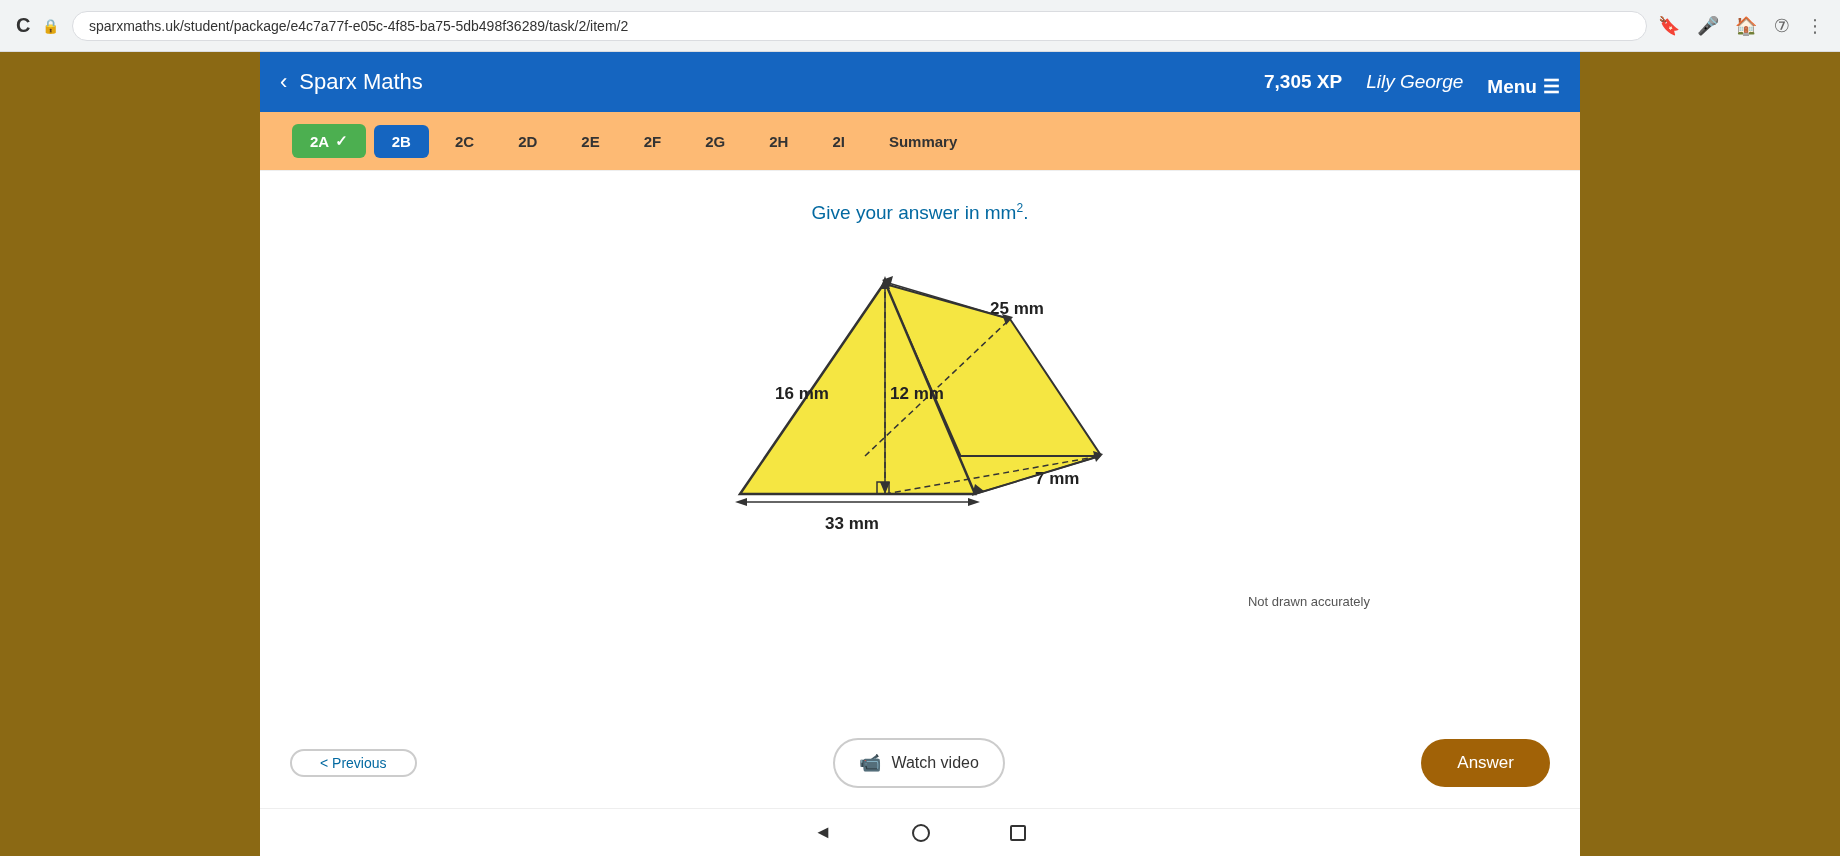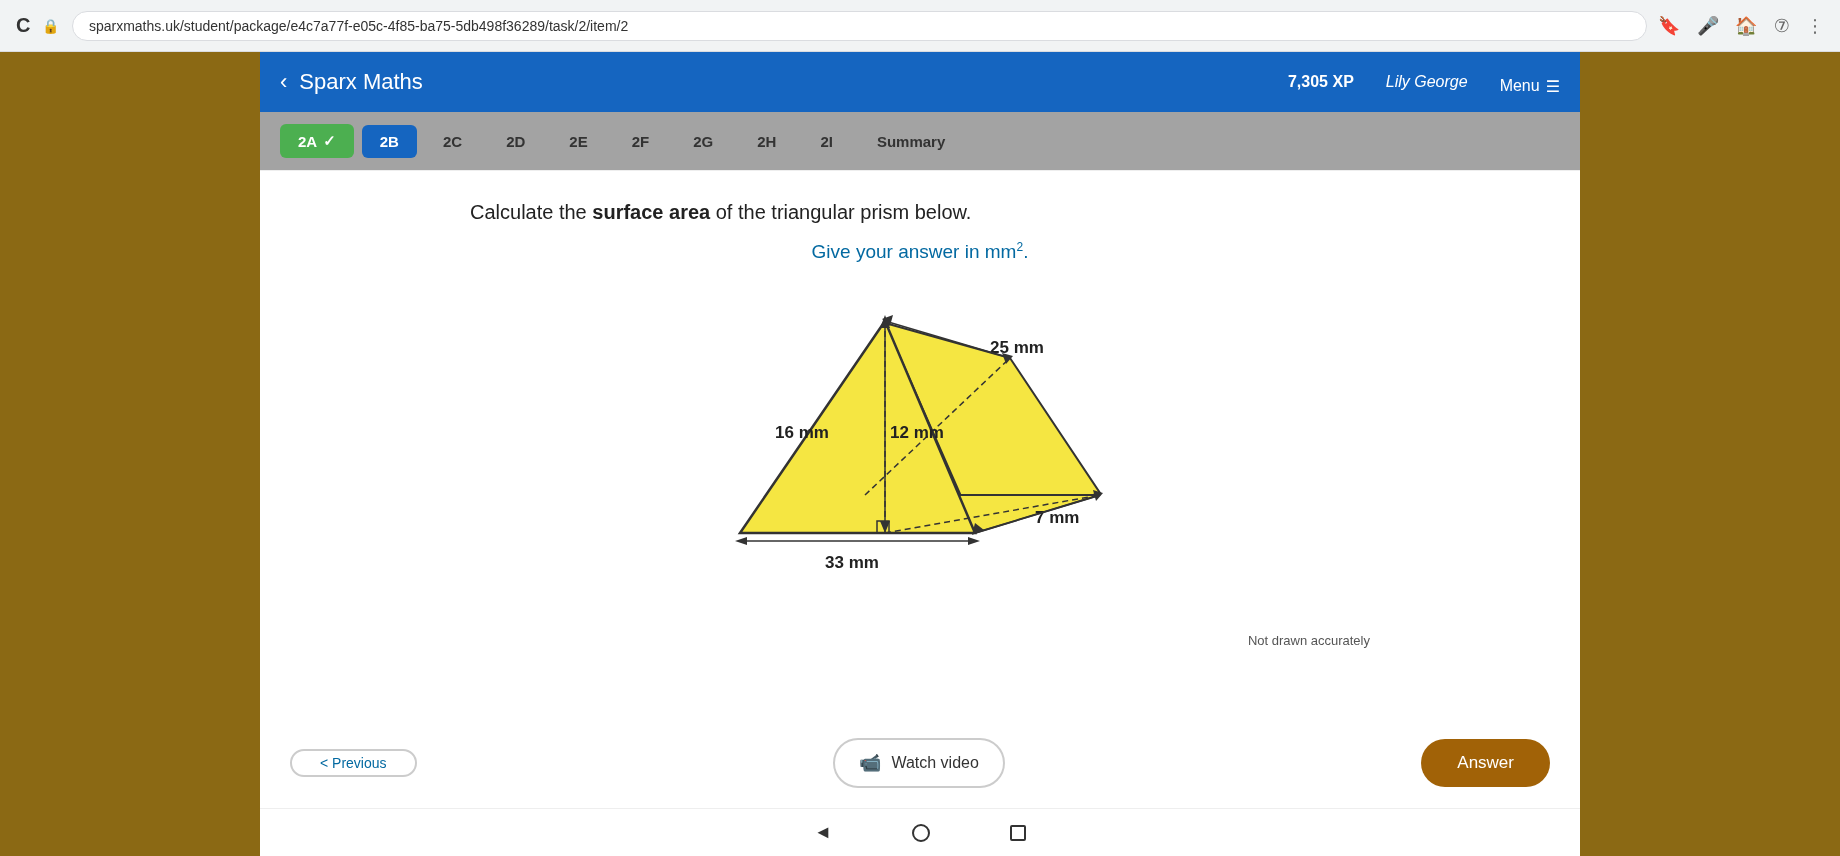--- a/index.html
+++ b/index.html
@@ -76,45 +76,45 @@
       cursor: pointer;
     }
     .header-title {
       font-size: 22px;
       font-weight: normal;
       flex: 1;
     }
     .header-right {
       display: flex;
       align-items: center;
-      gap: 32px;
-      font-size: 16px;
+      gap: 24px;
+      font-size: 19px;
     }
     .header-xp {
       font-weight: bold;
     }
     .header-user {
       font-style: italic;
     }
     .header-menu {
       display: flex;
-      align-items: flex-start;
+      align-items: flex-end;
       gap: 6px;
       cursor: pointer;
-      font-weight: normal;
+      font-weight: bold;
       margin-top: 8px;
     }
 
     
     .nav-tabs {
       display: flex;
       align-items: center;
-      padding: 12px 20px;
+      padding: 12px 32px;
       gap: 8px;
-      background: #a3a3a3;
+      background: #fdba74;
       border-bottom: 1px solid #eee;
     }
     .nav-tab {
       padding: 8px 18px;
       border-radius: 6px;
       font-size: 15px;
       font-weight: 600;
       cursor: pointer;
       color: #333;
     }
@@ -323,23 +323,20 @@
     <div class="nav-tab inactive">
       <span>2I</span>
     </div>
     <div class="nav-tab summary">
       <span>Summary</span>
     </div>
   </div>
 
   <div class="main-content">
 
-    <div class="question-text">
-      <span>Calculate the </span><strong>surface area</strong><span> of the triangular prism below.</span>
-    </div>
 
     <div class="answer-unit">
       <span>Give your answer in mm</span><sup>2</sup><span>.</span>
     </div>
 
     <div class="diagram-container">
       <svg width="600" height="300" viewBox="0 0 600 300">
 
         <polygon points="265,30 390,65 480,200 355,235" fill="#f5e642" stroke="#333" stroke-width="2"></polygon>
 

